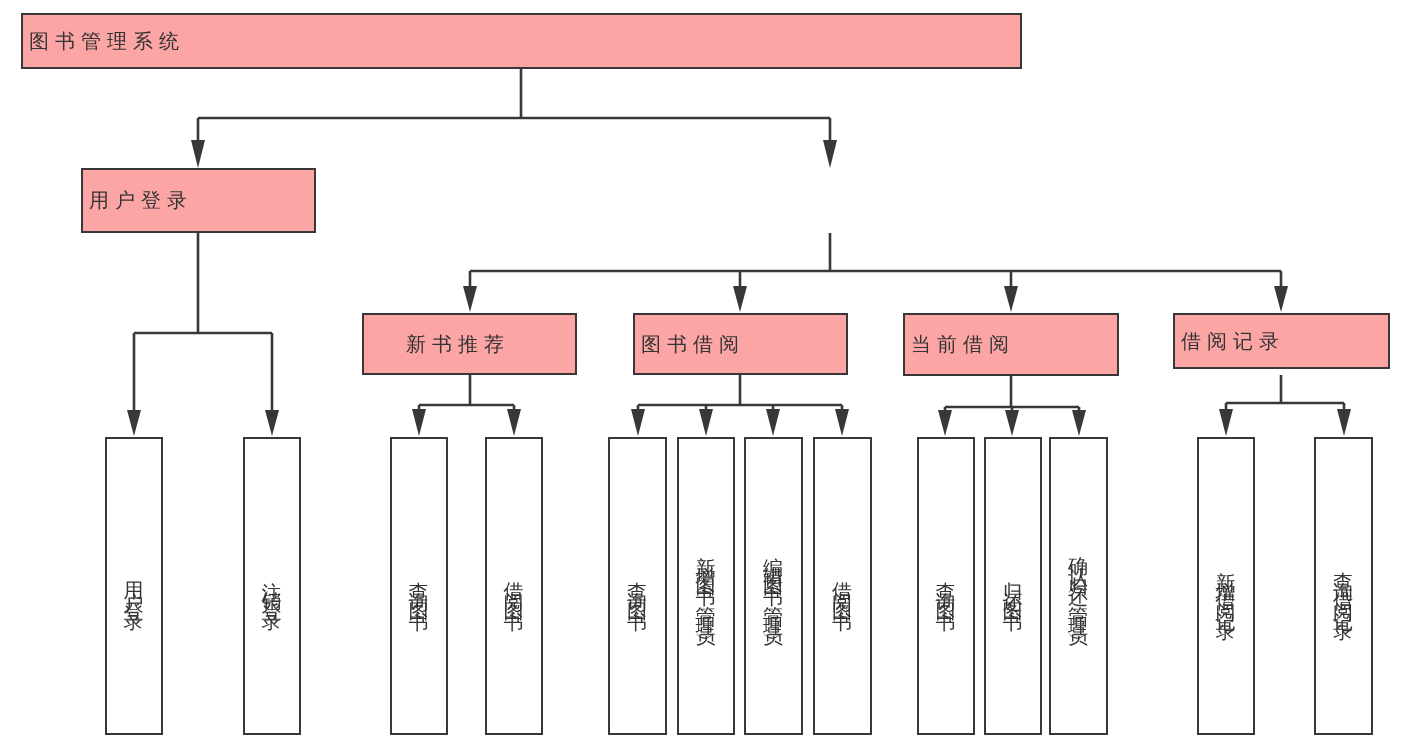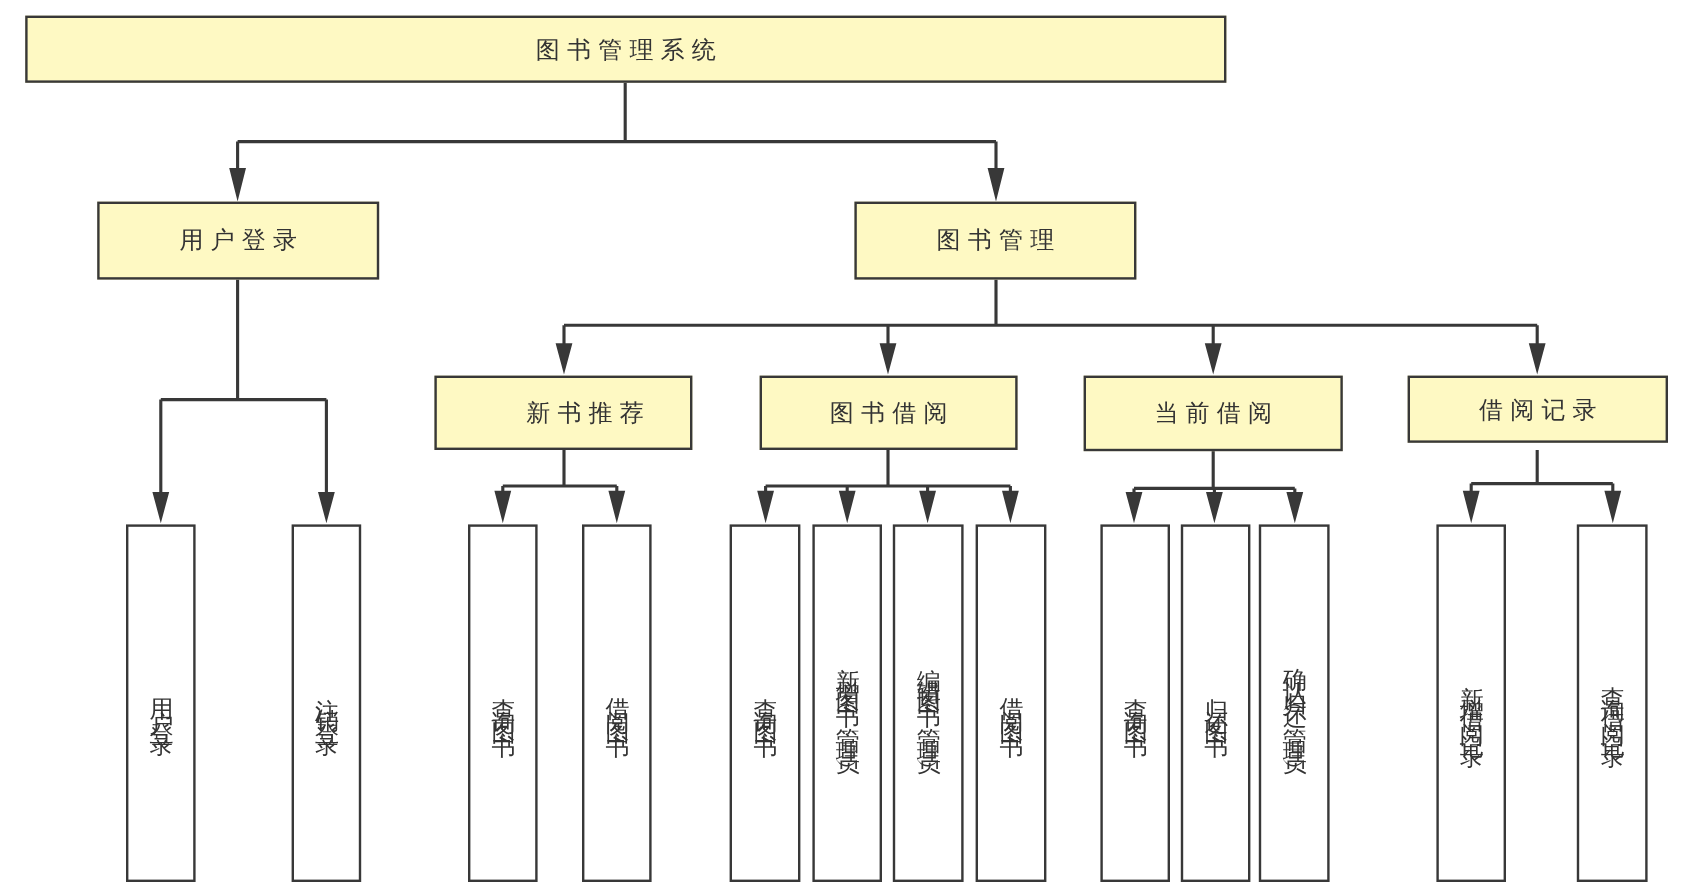--- a/index.html
+++ b/index.html
@@ -14,24 +14,24 @@
   .wires {
     position: absolute;
     left: 0; top: 0;
     width: 1405px; height: 747px;
     pointer-events: none;
   }
   .node {
     position: absolute;
     box-sizing: border-box;
     border: 2.5px solid #383838;
-    background: #fef9c3;
+    background: #fca5a5;
     display: flex;
     align-items: center;
-    justify-content: center;
+    justify-content: flex-start;
     color: #333333;
     font-size: 20px;
     letter-spacing: 6px;
     text-indent: 6px;
     white-space: nowrap;
   }
   .leaf {
     position: absolute;
     top: 437px;
     height: 298px;
@@ -112,23 +112,20 @@
       M1219,409 L1233,409 L1226,436 Z  M1337,409 L1351,409 L1344,436 Z"></path>
   </svg>
 
   <div class="node p-root">
     <span>图书管理系统</span>
   </div>
 
   <div class="node p-login">
     <span>用户登录</span>
   </div>
-  <div class="node p-mgmt">
-    <span>图书管理</span>
-  </div>
 
   <div class="node p-g2">
     <span>新书推荐</span>
   </div>
   <div class="node p-g3">
     <span>图书借阅</span>
   </div>
   <div class="node p-g4">
     <span>当前借阅</span>
   </div>

